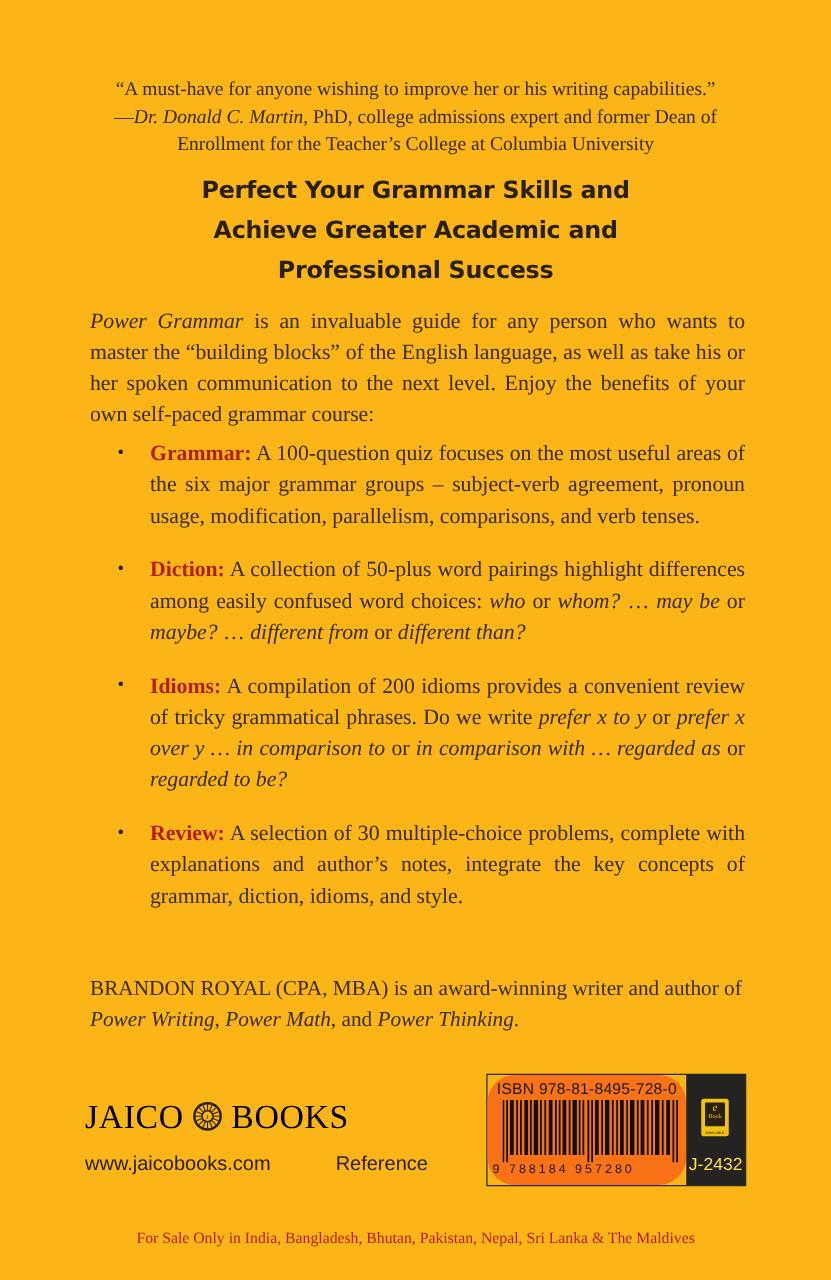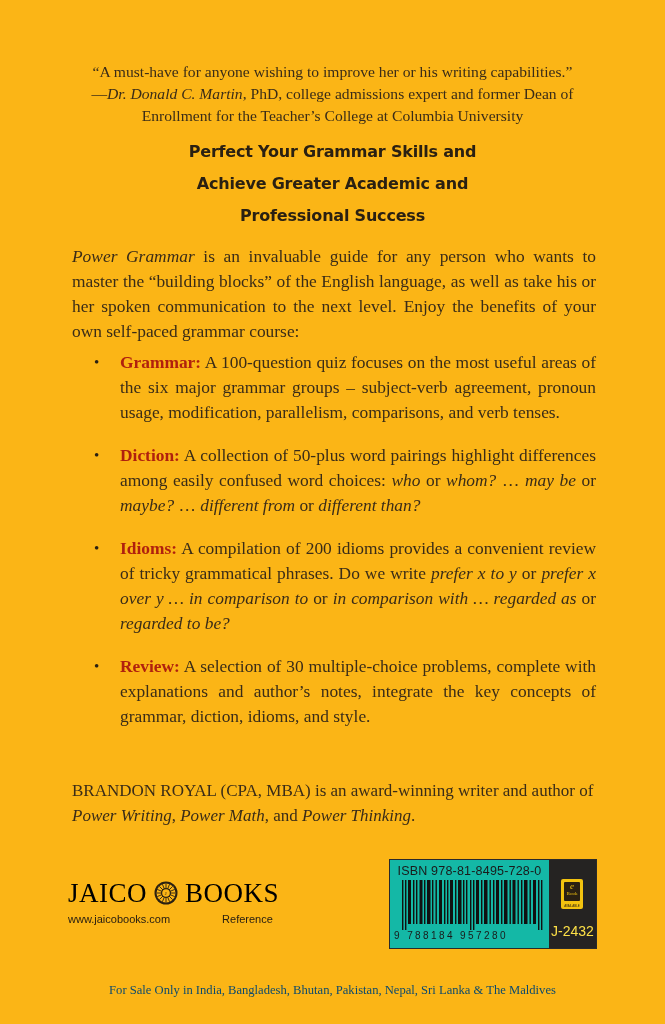--- a/index.html
+++ b/index.html
@@ -12,21 +12,21 @@
   }
   .quote {
     position:absolute; left:40px; top:61px; width:585px;
     text-align:center; font-size:15.6px; line-height:22px; color:#3a2c18;
   }
   .quote i { font-style:italic;margin-top:35px; }
   .headline {
     position:absolute; left:60px; top:136px; width:545px;
     text-align:center;
     font-family:"DejaVu Sans","Liberation Sans",sans-serif;
-    font-weight:bold; font-size:16px; line-height:32px; color:#2a2012;
+    font-weight:bold; font-size:19px; line-height:32px; color:#2a2012;
     letter-spacing:-0.2px;
   }
   .intro {
     position:absolute; left:72px; top:244px; width:524px;
     font-size:17.4px; line-height:25px; text-align:justify; color:#3a2c18;
   }
   .bullets {
     position:absolute; left:72px; top:350px; width:524px;
     margin:0; padding:0; list-style:none;
   }
@@ -49,31 +49,31 @@
   }
   .pub-logo-row {
     display:flex; align-items:center;
     font-family:"Liberation Serif","DejaVu Serif",serif;
     font-size:27px; color:#000000; letter-spacing:0.5px; line-height:30px;
   }
   .wheel {
     width:24px; height:24px; margin:0 7px; display:inline-block;
   }
   .pub-sub {
-    display:flex; margin-top:5px;
-    font-family:"Liberation Sans","DejaVu Sans",sans-serif;
-    font-size:11px; color:#2a2012;
+    display:flex; margin-top:15px;
+    font-family:"Liberation Sans","DejaVu Sans",sans-serif;
+    font-size:16px; color:#2a2012;
   }
   .pub-sub .cat { margin-left:28px;padding-left:24px; }
   .isbn-box {
     position:absolute; left:389px; top:859px; width:206px; height:88px;
     display:flex; border:1px solid #2a2a2a;
   }
   .isbn-white {
-    width:159px; height:100%; background:#14b8a6; position:relative;
+    width:159px; height:100%; background:#f97316; position:relative;border-radius:22px;
   }
   .isbn-text {
     position:absolute; left:0; top:4px; width:100%; text-align:center;
     font-family:"Liberation Sans","DejaVu Sans",sans-serif;
     font-size:12.5px; color:#1a1a1a; letter-spacing:0.2px;
   }
   .barcode {
     position:absolute; left:12px; top:20px; width:142px; height:50px;
   }
   .barcode-digits {
@@ -98,21 +98,21 @@
     position:absolute; left:1px; bottom:1px; width:20px; text-align:center;
     font-size:3px; color:#2a2012; font-family:"Liberation Sans",sans-serif;
   }
   .j-code {
     position:absolute; left:0; top:63px; width:100%; text-align:center;
     font-family:"Liberation Sans","DejaVu Sans",sans-serif;
     font-size:14px; color:#fde047;
   }
   .footer-note {
     position:absolute; left:0; top:983px; width:665px; text-align:center;
-    font-size:12.6px; color:#0c4a6e;
+    font-size:12.6px; color:#b91c1c;
   }
 </style>
 </head>
 <body>
 
 <div class="quote">
   <div>“A must-have for anyone wishing to improve her or his writing capabilities.”</div>
   <div>
     <span>—</span><i>Dr. Donald C. Martin</i><span>, PhD, college admissions expert and former Dean of</span>
   </div>

